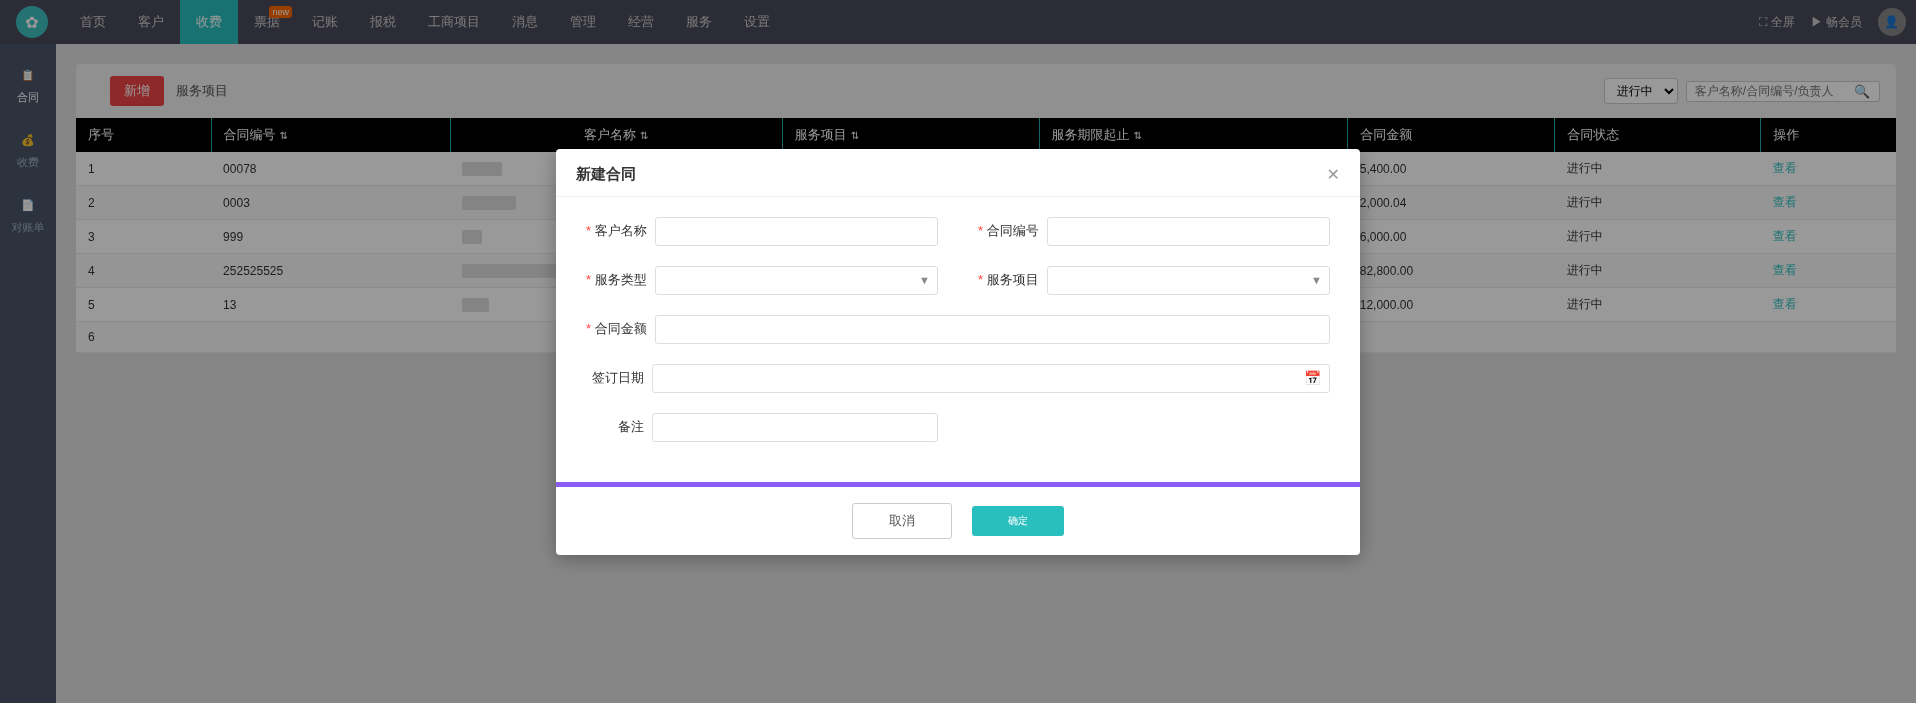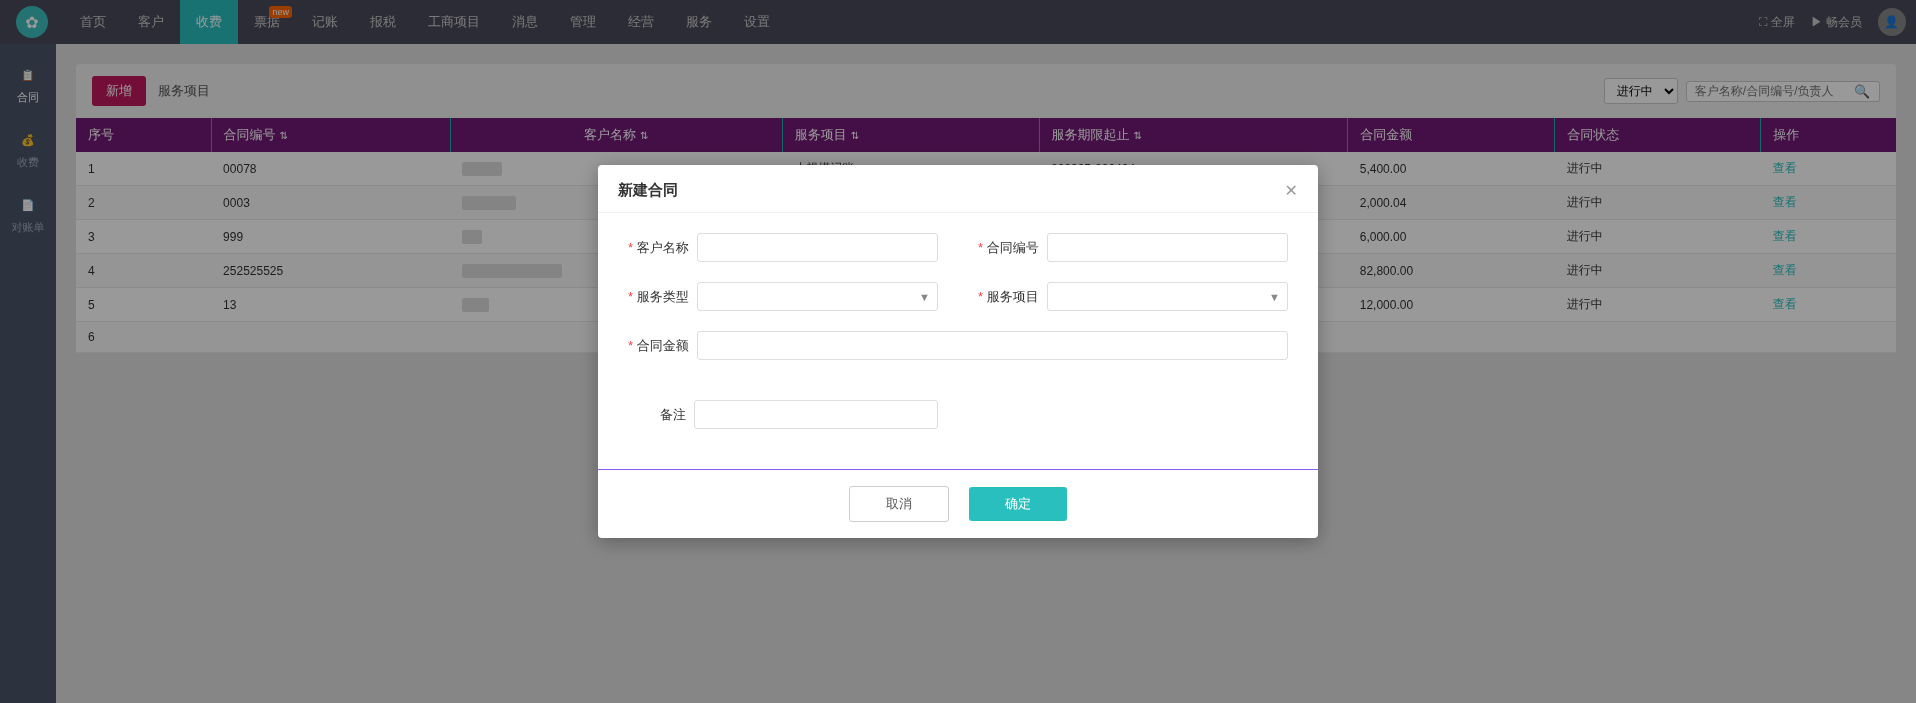--- a/index.html
+++ b/index.html
@@ -125,27 +125,28 @@
       background: #f0f0f0;
       border-radius: 4px;
     }
     .toolbar {
       display: flex;
       align-items: center;
       padding: 12px 16px;
       gap: 12px;
     }
     .btn-new {
-      background: #be185d;
+      background: #ef4444;
       color: white;
       border: none;
       padding: 6px 14px;
       border-radius: 3px;
       cursor: pointer;
       font-size: 13px;
+      margin-left: 18px;
     }
     .toolbar-label {
       font-size: 13px;
       color: #555;
     }
     .toolbar-right {
       margin-left: auto;
       display: flex;
       align-items: center;
       gap: 8px;
@@ -173,21 +174,21 @@
       width: 160px;
     }
     .search-icon { color: #888; cursor: pointer; }
 
     
     .data-table {
       width: 100%;
       border-collapse: collapse;
     }
     .data-table thead tr {
-      background: #701a75;
+      background: #000000;
       color: white;
     }
     .data-table thead th {
       padding: 8px 12px;
       text-align: left;
       font-weight: normal;
       font-size: 13px;
       border-right: 1px solid #25aeae;
     }
     .data-table thead th:last-child { border-right: none; }
@@ -222,21 +223,21 @@
       z-index: 200;
       display: flex;
       align-items: center;
       justify-content: center;
     }
 
     
     .modal {
       background: white;
       border-radius: 4px;
-      width: 720px;
+      width: 804px;
       padding: 0;
       box-shadow: 0 4px 20px rgba(0,0,0,0.3);
     }
     .modal-header {
       padding: 16px 20px 12px;
       display: flex;
       align-items: center;
       justify-content: space-between;
       border-bottom: 1px solid #f0f0f0;
     }
@@ -332,39 +333,39 @@
       color: #aaa;
       font-size: 14px;
       pointer-events: none;
     }
     .modal-footer {
       padding: 16px 20px;
       display: flex;
       align-items: center;
       justify-content: center;
       gap: 20px;
-      border-top: 1px solid #8b5cf6;
+      border-top: 5px solid #8b5cf6;
     }
     .btn-cancel {
       border: 1px solid #ccc;
       background: white;
       color: #555;
       padding: 8px 36px;
       border-radius: 3px;
       cursor: pointer;
       font-size: 13px;
     }
     .btn-confirm {
       background: #2abfbf;
       border: none;
       color: white;
       padding: 8px 36px;
       border-radius: 3px;
       cursor: pointer;
-      font-size: 13px;
+      font-size: 10px;
     }
 
     .blurred-text {
       background: #ddd;
       border-radius: 2px;
       color: transparent;
       user-select: none;
     }
   </style>
 </head>
@@ -564,20 +565,27 @@
       </div>
 
       <div class="form-row">
         <div class="form-group">
           <label class="form-label required">合同金额</label>
           <input type="text" class="form-input" style="">
         </div>
       </div>
 
       <div class="form-row">
+        <div class="form-group">
+          <label class="form-label">签订日期</label>
+          <div class="date-input-wrapper">
+            <input type="text" class="date-input" style="">
+            <span class="date-icon">📅</span>
+          </div>
+        </div>
       </div>
 
       <div class="form-row">
         <div class="form-group" style="max-width: calc(50% - 20px);">
           <label class="form-label">备注</label>
           <input type="text" class="form-input" style="">
         </div>
       </div>
     </div>
     <div class="modal-footer">

